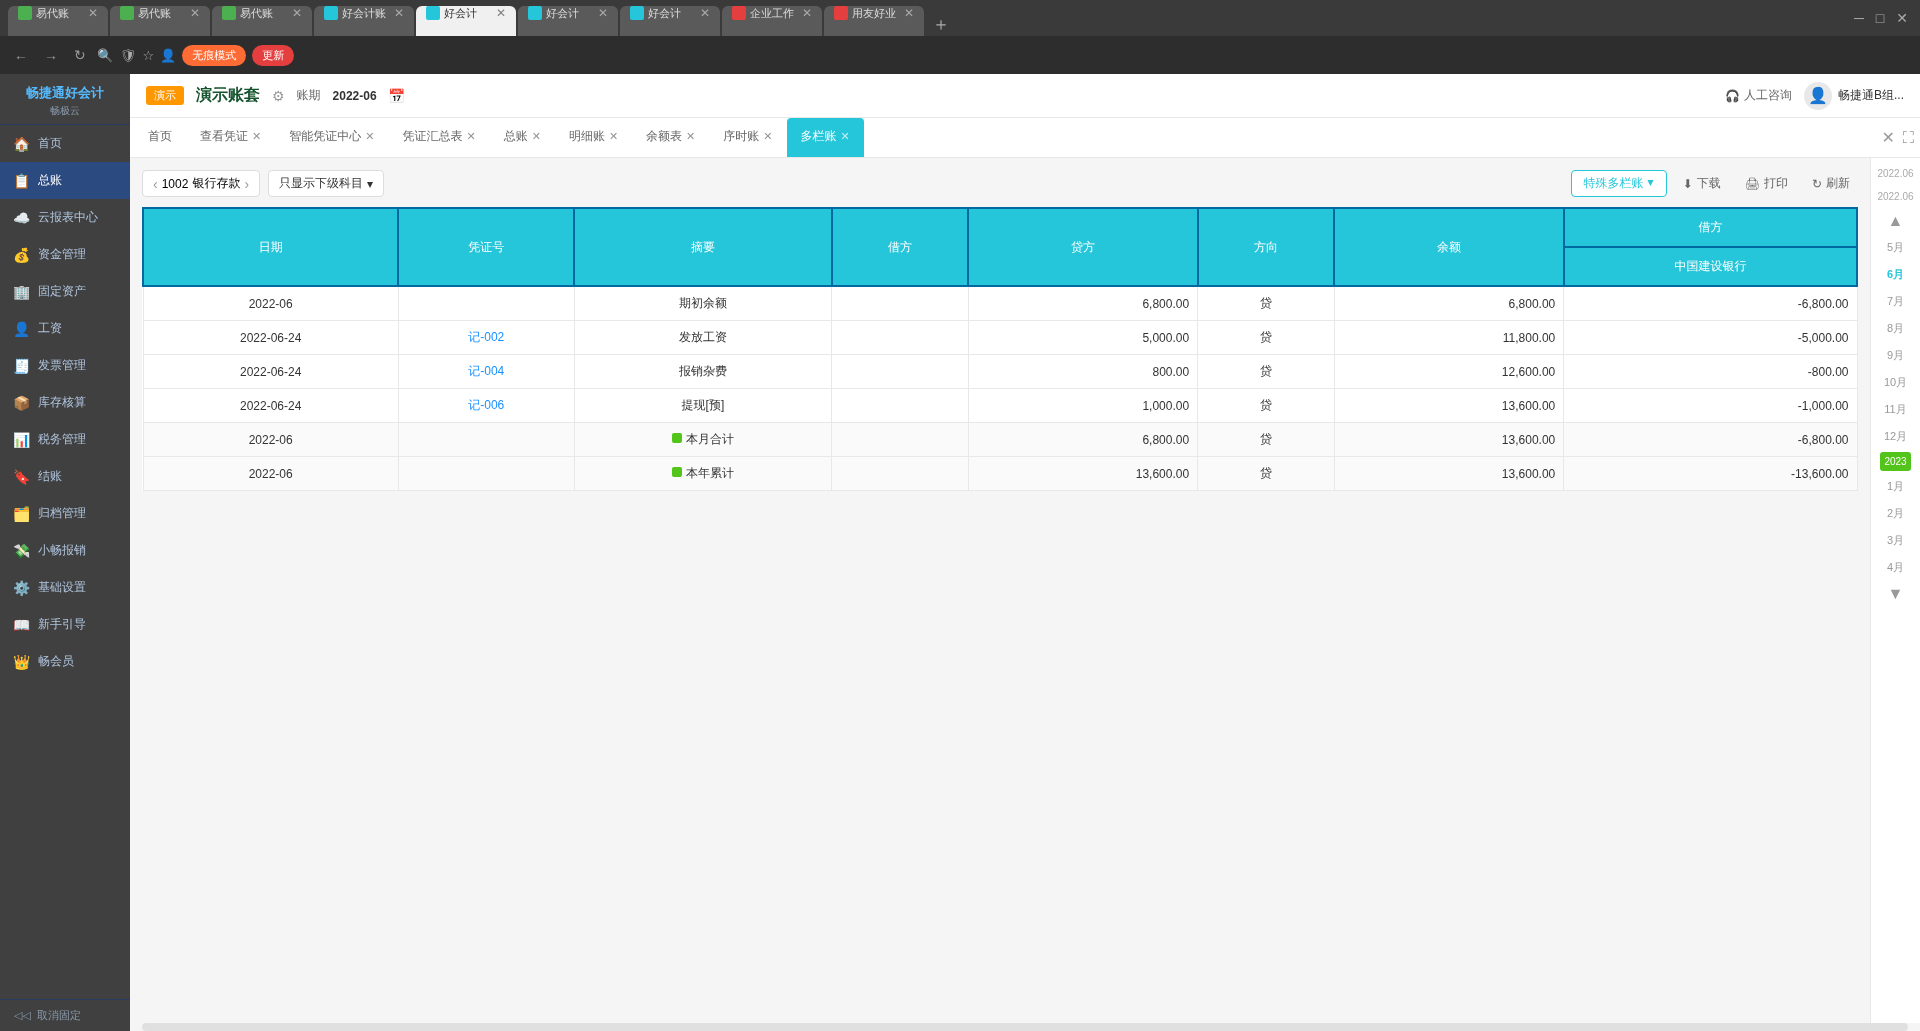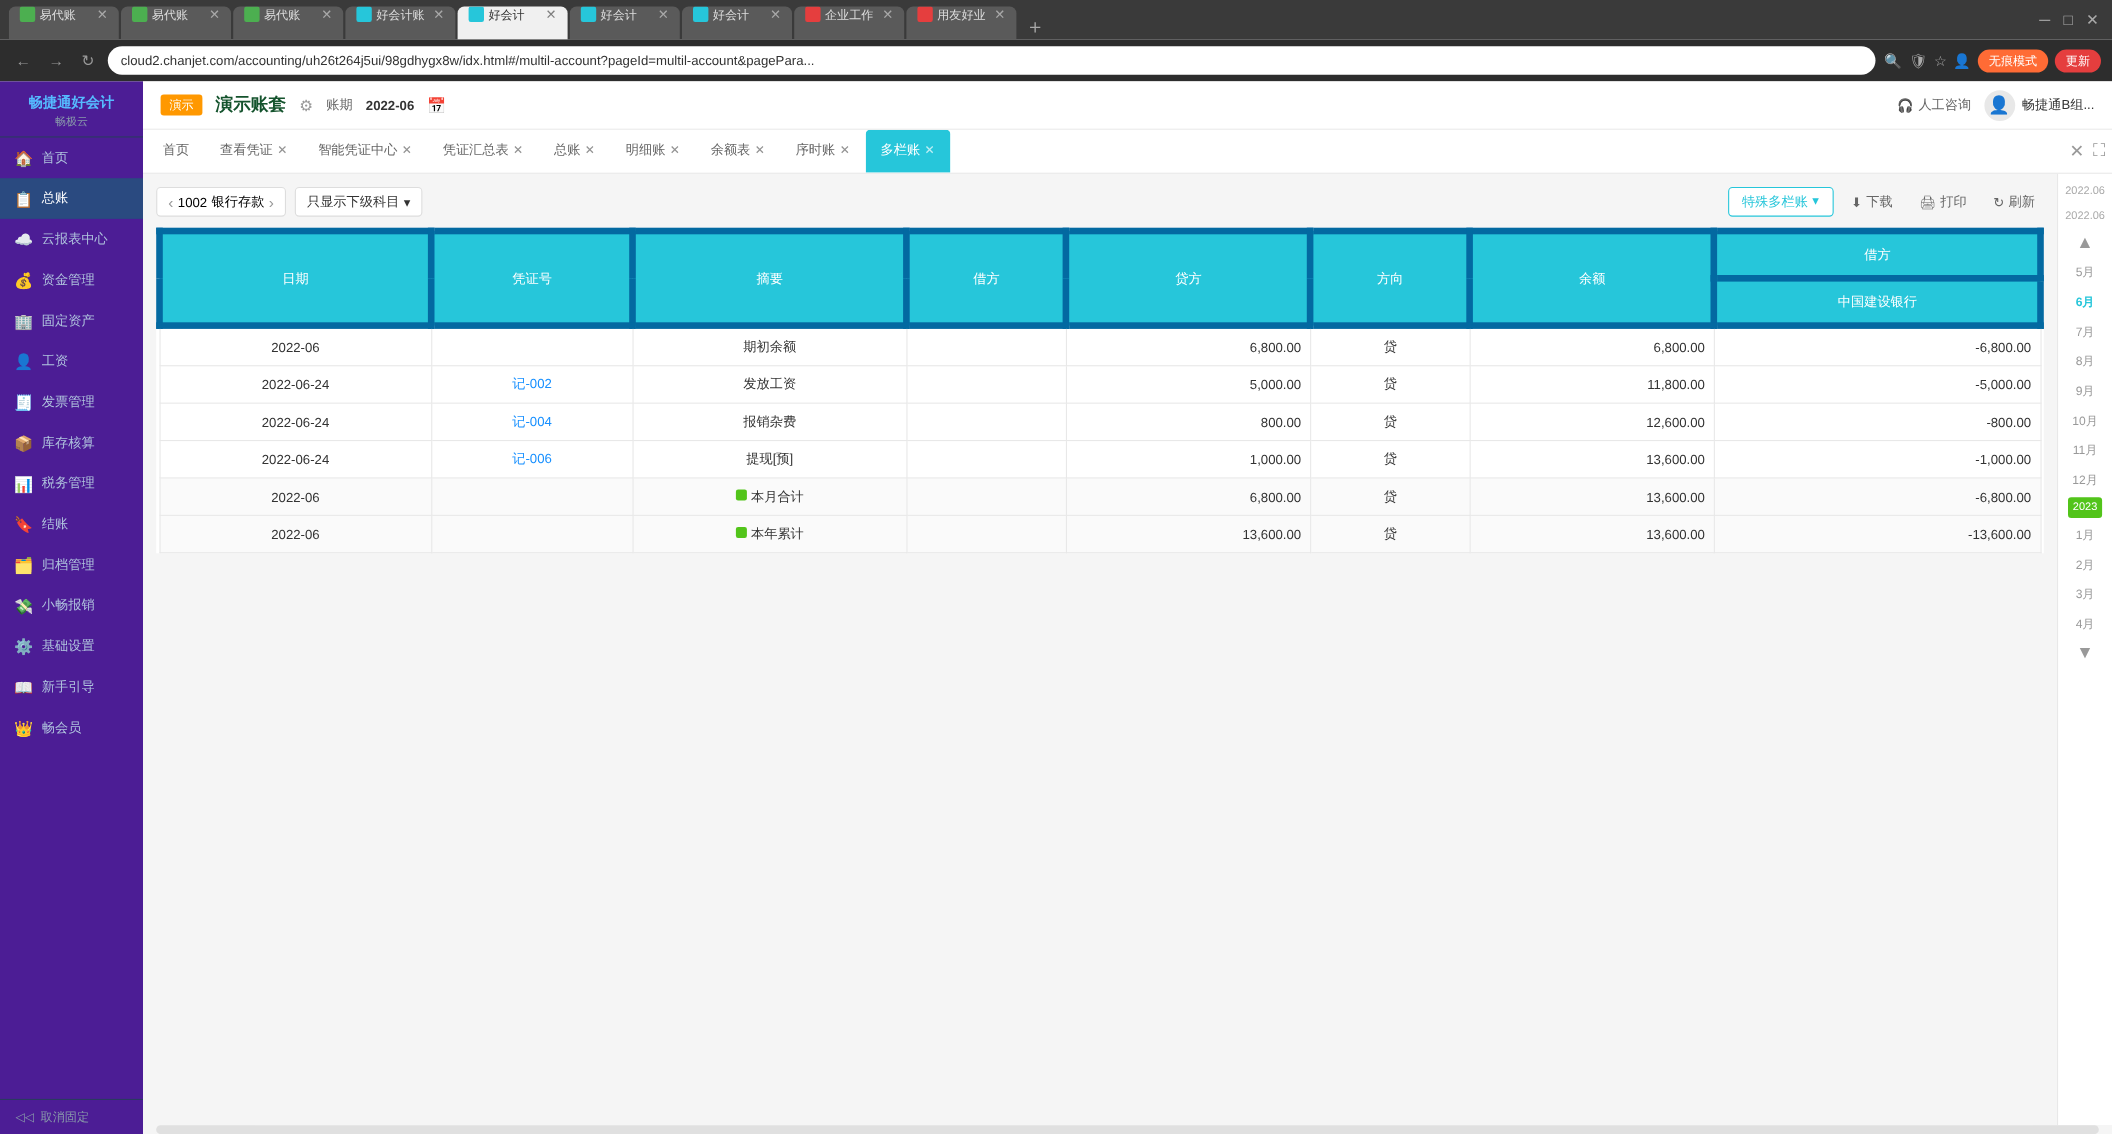--- a/index.html
+++ b/index.html
@@ -21,21 +21,21 @@
     .url-bar { flex: 1; background: #fff; border-radius: 20px; height: 26px; display: flex; align-items: center; padding: 0 12px; font-size: 12px; color: #333; overflow: hidden; white-space: nowrap; text-overflow: ellipsis; }
     .address-actions { display: flex; gap: 6px; align-items: center; }
     .addr-btn { color: #aaa; font-size: 13px; cursor: pointer; }
     .wupian-btn { background: #ff6b35; color: white; border-radius: 12px; padding: 3px 10px; font-size: 11px; cursor: pointer; }
     .update-btn { background: #e53e3e; color: white; border-radius: 12px; padding: 3px 10px; font-size: 11px; cursor: pointer; }
 
     
     .app { display: flex; height: calc(1031px - 74px); }
 
     
-    .sidebar { width: 130px; background: #4c1d95; color: #fff; display: flex; flex-direction: column; flex-shrink: 0; }
+    .sidebar { width: 130px; background: #404040; color: #fff; display: flex; flex-direction: column; flex-shrink: 0; }
     .sidebar-logo { padding: 10px 8px 6px; display: flex; flex-direction: column; align-items: center; border-bottom: 1px solid #2a3a60; }
     .logo-title { font-size: 13px; font-weight: bold; color: #5bf; }
     .logo-sub { font-size: 10px; color: #89a; margin-top: 2px; }
     .sidebar-menu { flex: 1; overflow-y: auto; }
     .menu-item { display: flex; align-items: center; gap: 8px; padding: 10px 14px; cursor: pointer; color: #b0c4de; font-size: 12px; transition: background 0.2s; }
     .menu-item.active { background: #2a4a80; color: #fff; }
     .menu-icon { width: 16px; height: 16px; display: flex; align-items: center; justify-content: center; font-size: 14px; flex-shrink: 0; }
     .sidebar-footer { padding: 8px 14px; border-top: 1px solid #2a3a60; display: flex; align-items: center; gap: 6px; color: #89a; font-size: 11px; cursor: pointer; }
 
     
@@ -65,21 +65,21 @@
     .ledger-toolbar { display: flex; align-items: center; gap: 8px; margin-bottom: 10px; }
     .account-nav { display: flex; align-items: center; gap: 4px; background: #fff; border: 1px solid #ddd; border-radius: 4px; padding: 4px 10px; font-size: 12px; }
     .account-nav button { background: none; border: none; cursor: pointer; color: #999; font-size: 14px; }
     .filter-btn { display: flex; align-items: center; gap: 4px; background: #fff; border: 1px solid #ddd; border-radius: 4px; padding: 4px 10px; font-size: 12px; cursor: pointer; color: #333; text-align: right; }
     .toolbar-right { margin-left: auto; display: flex; gap: 8px; }
     .multi-col-btn { border: 1px solid #26c6da; color: #26c6da; background: #fff; border-radius: 4px; padding: 4px 12px; font-size: 12px; cursor: pointer; display: flex; align-items: flex-start; gap: 4px; }
     .action-btn { display: flex; align-items: center; gap: 4px; color: #666; font-size: 12px; cursor: pointer; padding: 4px 8px; }
 
     
     .ledger-table { width: 100%; border-collapse: collapse; background: #fff; font-size: 12px; }
-    .ledger-table th { background: #26c6da; color: #fff; padding: 10px 8px; text-align: center; border: 6px solid #0369a1; font-weight: normal; }
+    .ledger-table th { background: #26c6da; color: #fff; padding: 10px 8px; text-align: center; border: 2px solid #0369a1; font-weight: normal; }
     .ledger-table td { padding: 8px; text-align: center; border: 1px solid #e8e8e8; color: #333; }
     .ledger-table .num { text-align: right; }
     .ledger-table .link { color: #1890ff; cursor: pointer; }
     .sum-row td { background: #fafafa; }
     .green-dot { display: inline-block; width: 10px; height: 10px; background: #52c41a; border-radius: 2px; margin-right: 4px; }
 
     
     .timeline { width: 50px; background: #fff; border-left: 1px solid #e8e8e8; display: flex; flex-direction: column; align-items: center; padding: 4px 0; overflow-y: auto; }
     .timeline-item { padding: 6px 4px; font-size: 11px; color: #999; cursor: pointer; text-align: center; width: 100%; display: flex; align-items: center; justify-content: center; }
     .timeline-item.active { color: #26c6da; font-weight: bold; }
@@ -147,23 +147,20 @@
     <span class="browser-btn">─</span>
     <span class="browser-btn">□</span>
     <span class="browser-btn">✕</span>
   </div>
 </div>
 
 <div class="address-bar">
   <span class="nav-btn">←</span>
   <span class="nav-btn">→</span>
   <span class="nav-btn">↻</span>
-  <div class="url-bar">
-    <span>cloud2.chanjet.com/accounting/uh26t264j5ui/98gdhygx8w/idx.html#/multil-account?pageId=multil-account&amp;pagePara...</span>
-  </div>
   <div class="address-actions">
     <span class="addr-btn">🔍</span>
     <span class="addr-btn">🛡</span>
     <span class="addr-btn">☆</span>
     <span class="addr-btn">👤</span>
     <span class="wupian-btn">无痕模式</span>
     <span class="update-btn">更新</span>
   </div>
 </div>
 

